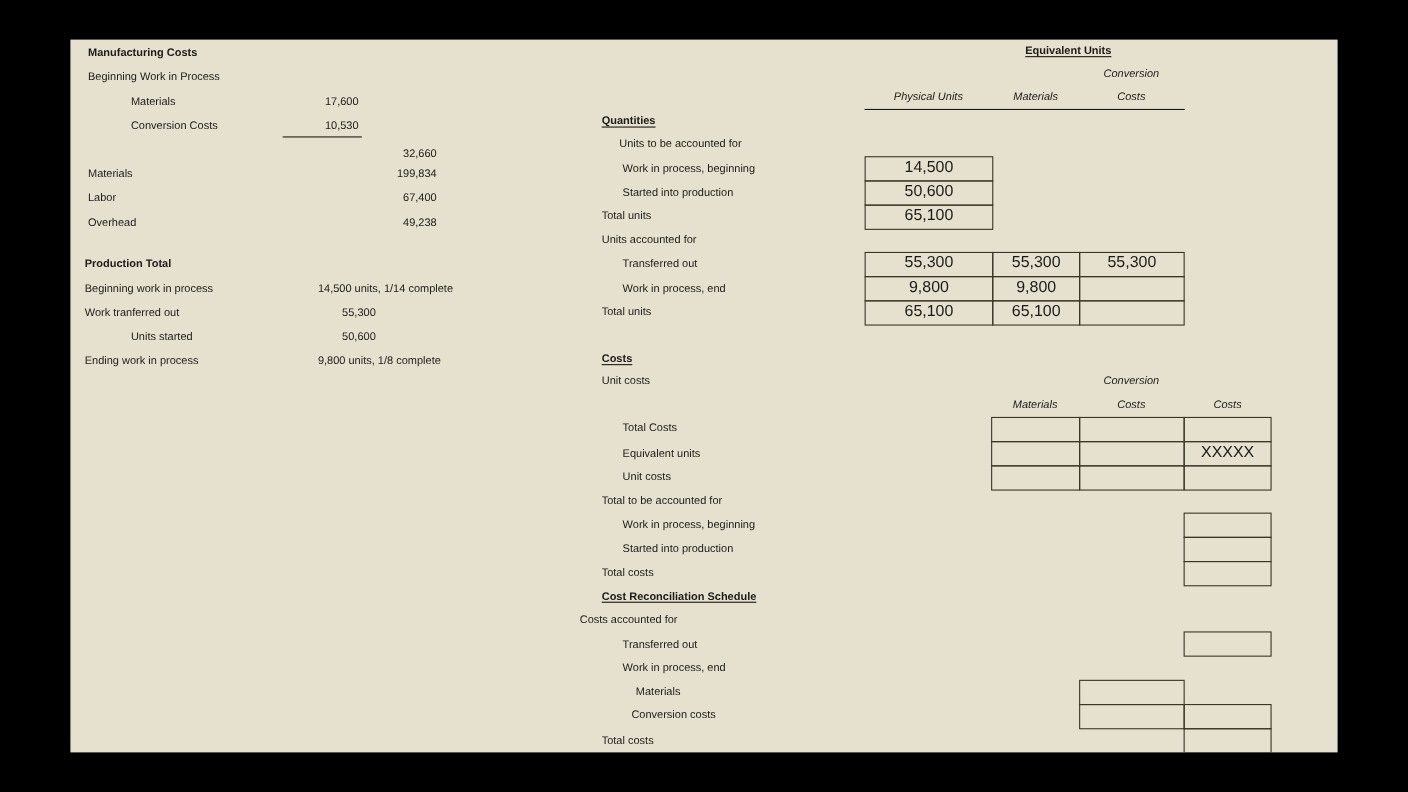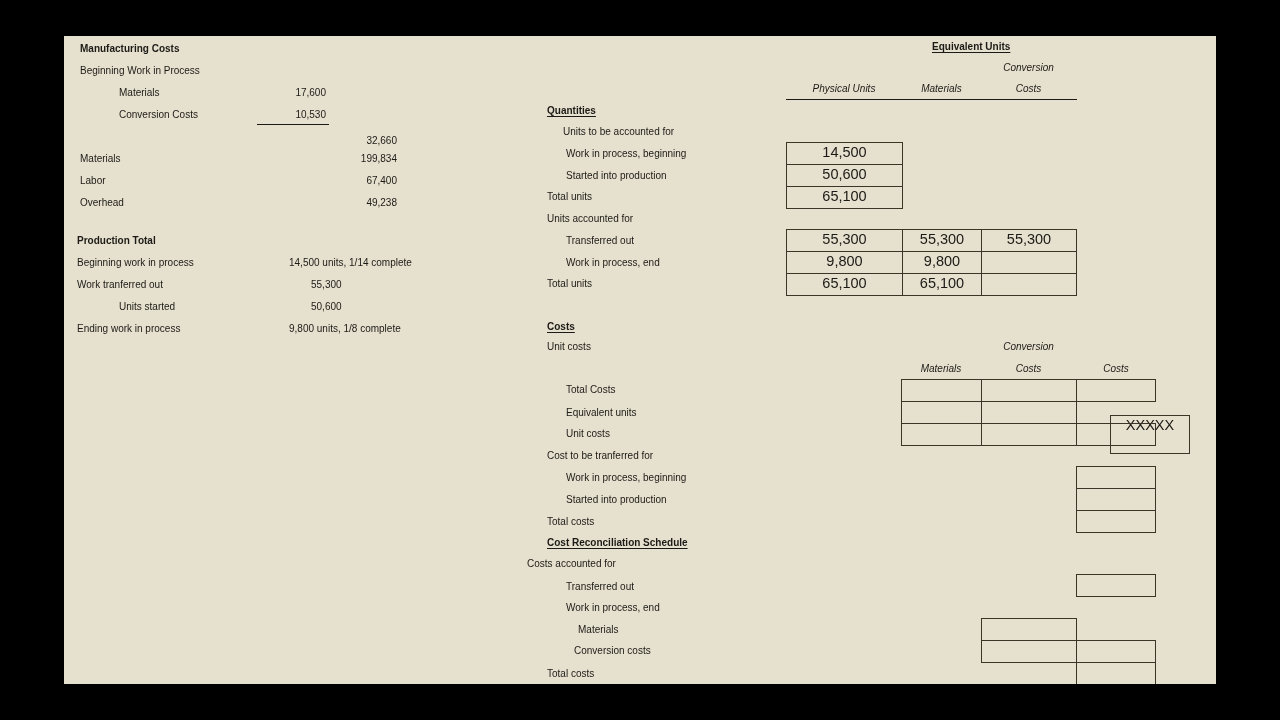--- a/index.html
+++ b/index.html
@@ -87,26 +87,26 @@
 
   <div class="t" style="left:502px;top:345px;">Total Costs</div>
   <div class="t" style="left:502px;top:368px;">Equivalent units</div>
   <div class="t" style="left:502px;top:389px;">Unit costs</div>
 
   <div class="cell" style="left:837px;top:343px;width:81px;height:23px;"></div>
   <div class="cell" style="left:917px;top:343px;width:96px;height:23px;"></div>
   <div class="cell" style="left:1012px;top:343px;width:80px;height:23px;"></div>
   <div class="cell" style="left:837px;top:365px;width:81px;height:23px;"></div>
   <div class="cell" style="left:917px;top:365px;width:96px;height:23px;"></div>
-  <div class="cell" style="left:1012px;top:379px;width:80px;height:39px;margin-left:34px;">XXXXX</div>
+  <div class="cell" style="left:1012px;top:365px;width:80px;height:23px;">XXXXX</div>
   <div class="cell" style="left:837px;top:387px;width:81px;height:23px;"></div>
   <div class="cell" style="left:917px;top:387px;width:96px;height:23px;"></div>
   <div class="cell" style="left:1012px;top:387px;width:80px;height:23px;"></div>
 
-  <div class="t" style="left:483px;top:411px;">Cost to be tranferred for</div>
+  <div class="t" style="left:483px;top:411px;">Total to be accounted for</div>
   <div class="t" style="left:502px;top:433px;">Work in process, beginning</div>
   <div class="t" style="left:502px;top:455px;">Started into production</div>
   <div class="t" style="left:483px;top:477px;">Total costs</div>
 
   <div class="cell" style="left:1012px;top:430px;width:80px;height:23px;"></div>
   <div class="cell" style="left:1012px;top:452px;width:80px;height:23px;"></div>
   <div class="cell" style="left:1012px;top:474px;width:80px;height:23px;"></div>
 
   <div class="t b u" style="left:483px;top:498px;">Cost Reconciliation Schedule</div>
   <div class="t" style="left:463px;top:519px;text-align:right;">Costs accounted for</div>

